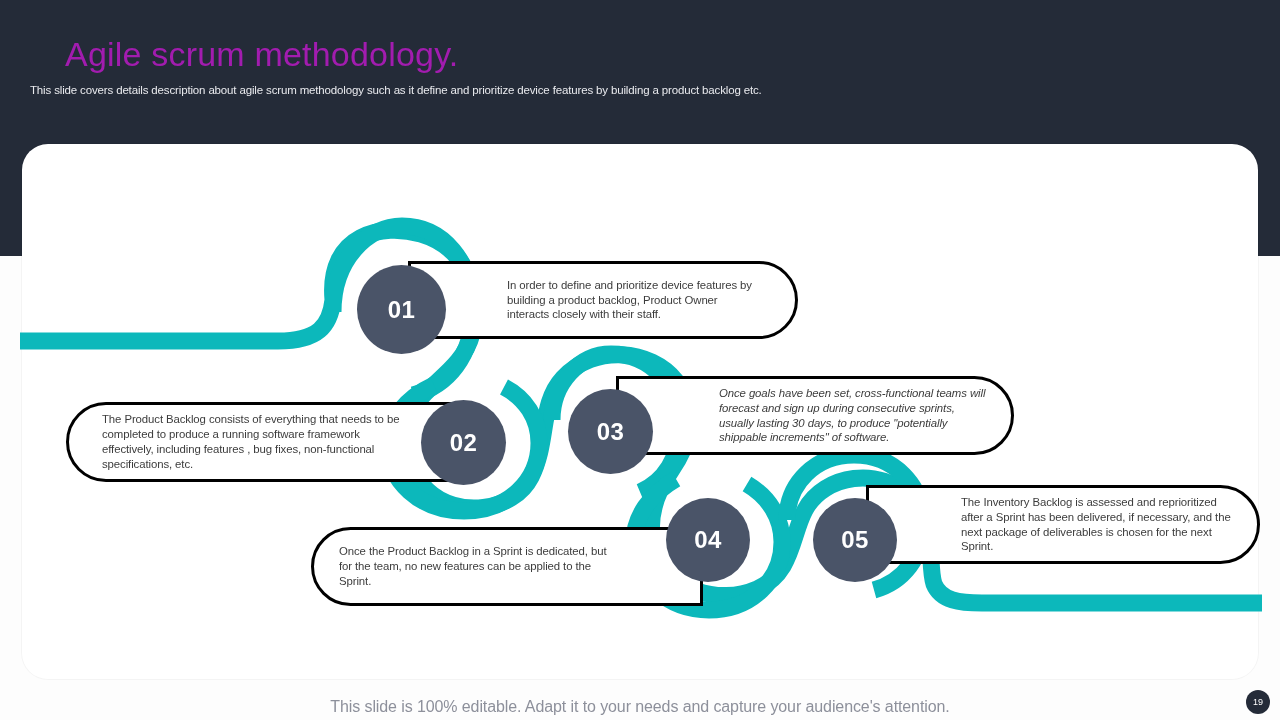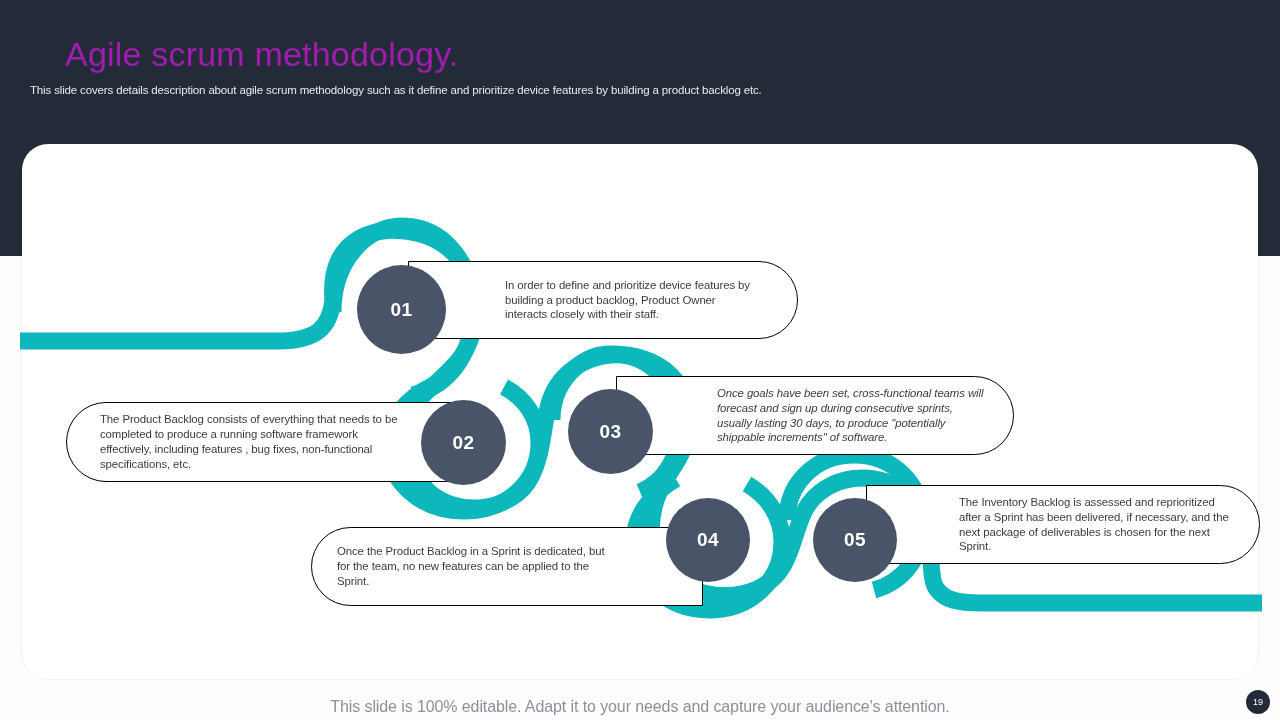--- a/index.html
+++ b/index.html
@@ -61,21 +61,21 @@
     position: absolute;
     left: 0; top: 0;
     width: 1280px; height: 720px;
     pointer-events: none;
   }
 
   
   .callout {
     position: absolute;
     background: #ffffff;
-    border: 1px solid #000000;
+    border: 3px solid #000000;
     display: flex;
     align-items: center;
     overflow: hidden;
   }
   .callout p {
     font-size: 11.4px;
     line-height: 14.8px;
     color: #3c3c3c;
     letter-spacing: -0.1px;
   }
@@ -122,21 +122,21 @@
 
   
   .node-circle {
     position: absolute;
     border-radius: 50%;
     background: #4a5468;
     display: flex;
     align-items: center;
     justify-content: center;
     color: #ffffff;
-    font-size: 19px;
+    font-size: 24px;
     font-weight: bold;
     letter-spacing: 0.5px;
   }
   #node-01 { left: 357px; top: 265px; width: 89px; height: 89px; }
   #node-02 { left: 421px; top: 400px; width: 85px; height: 85px; }
   #node-03 { left: 568px; top: 389px; width: 85px; height: 85px; }
   #node-04 { left: 666px; top: 498px; width: 84px; height: 84px; }
   #node-05 { left: 813px; top: 498px; width: 84px; height: 84px; }
 
   

